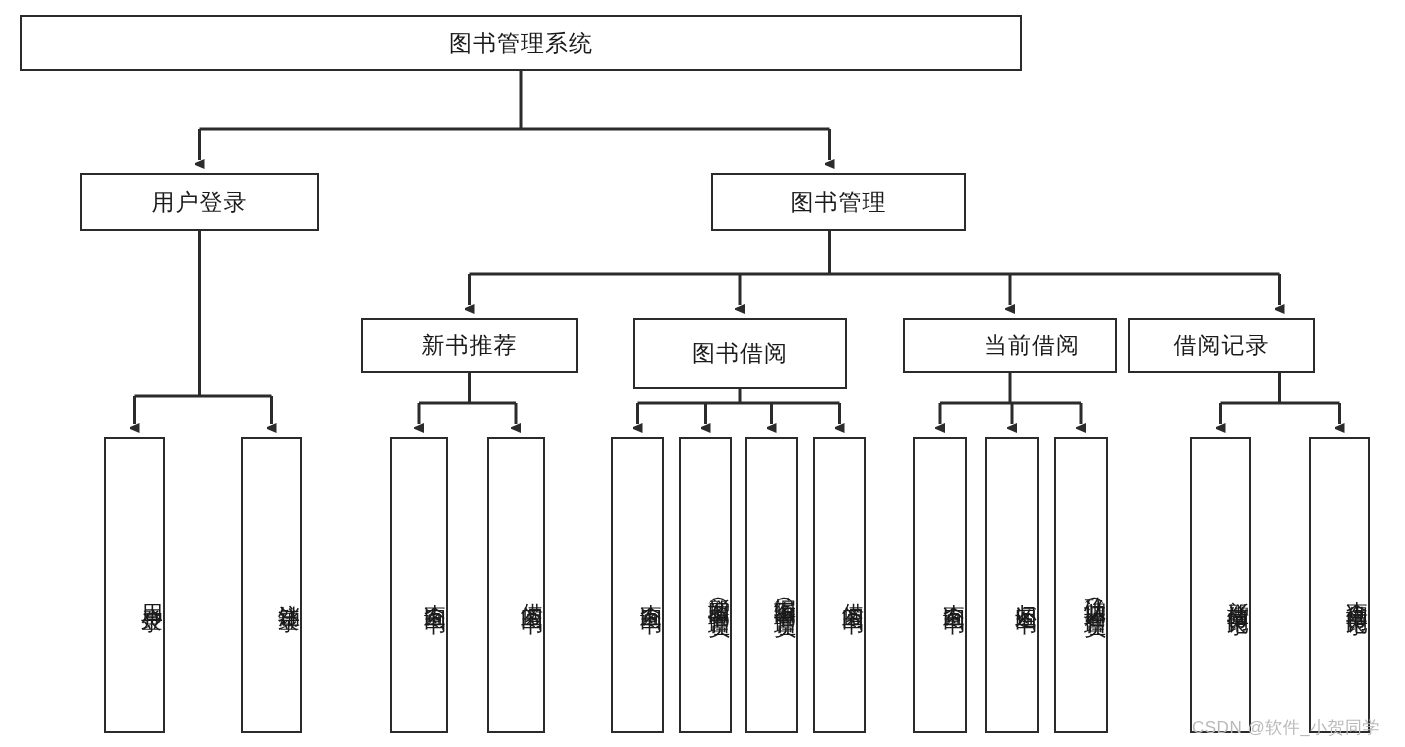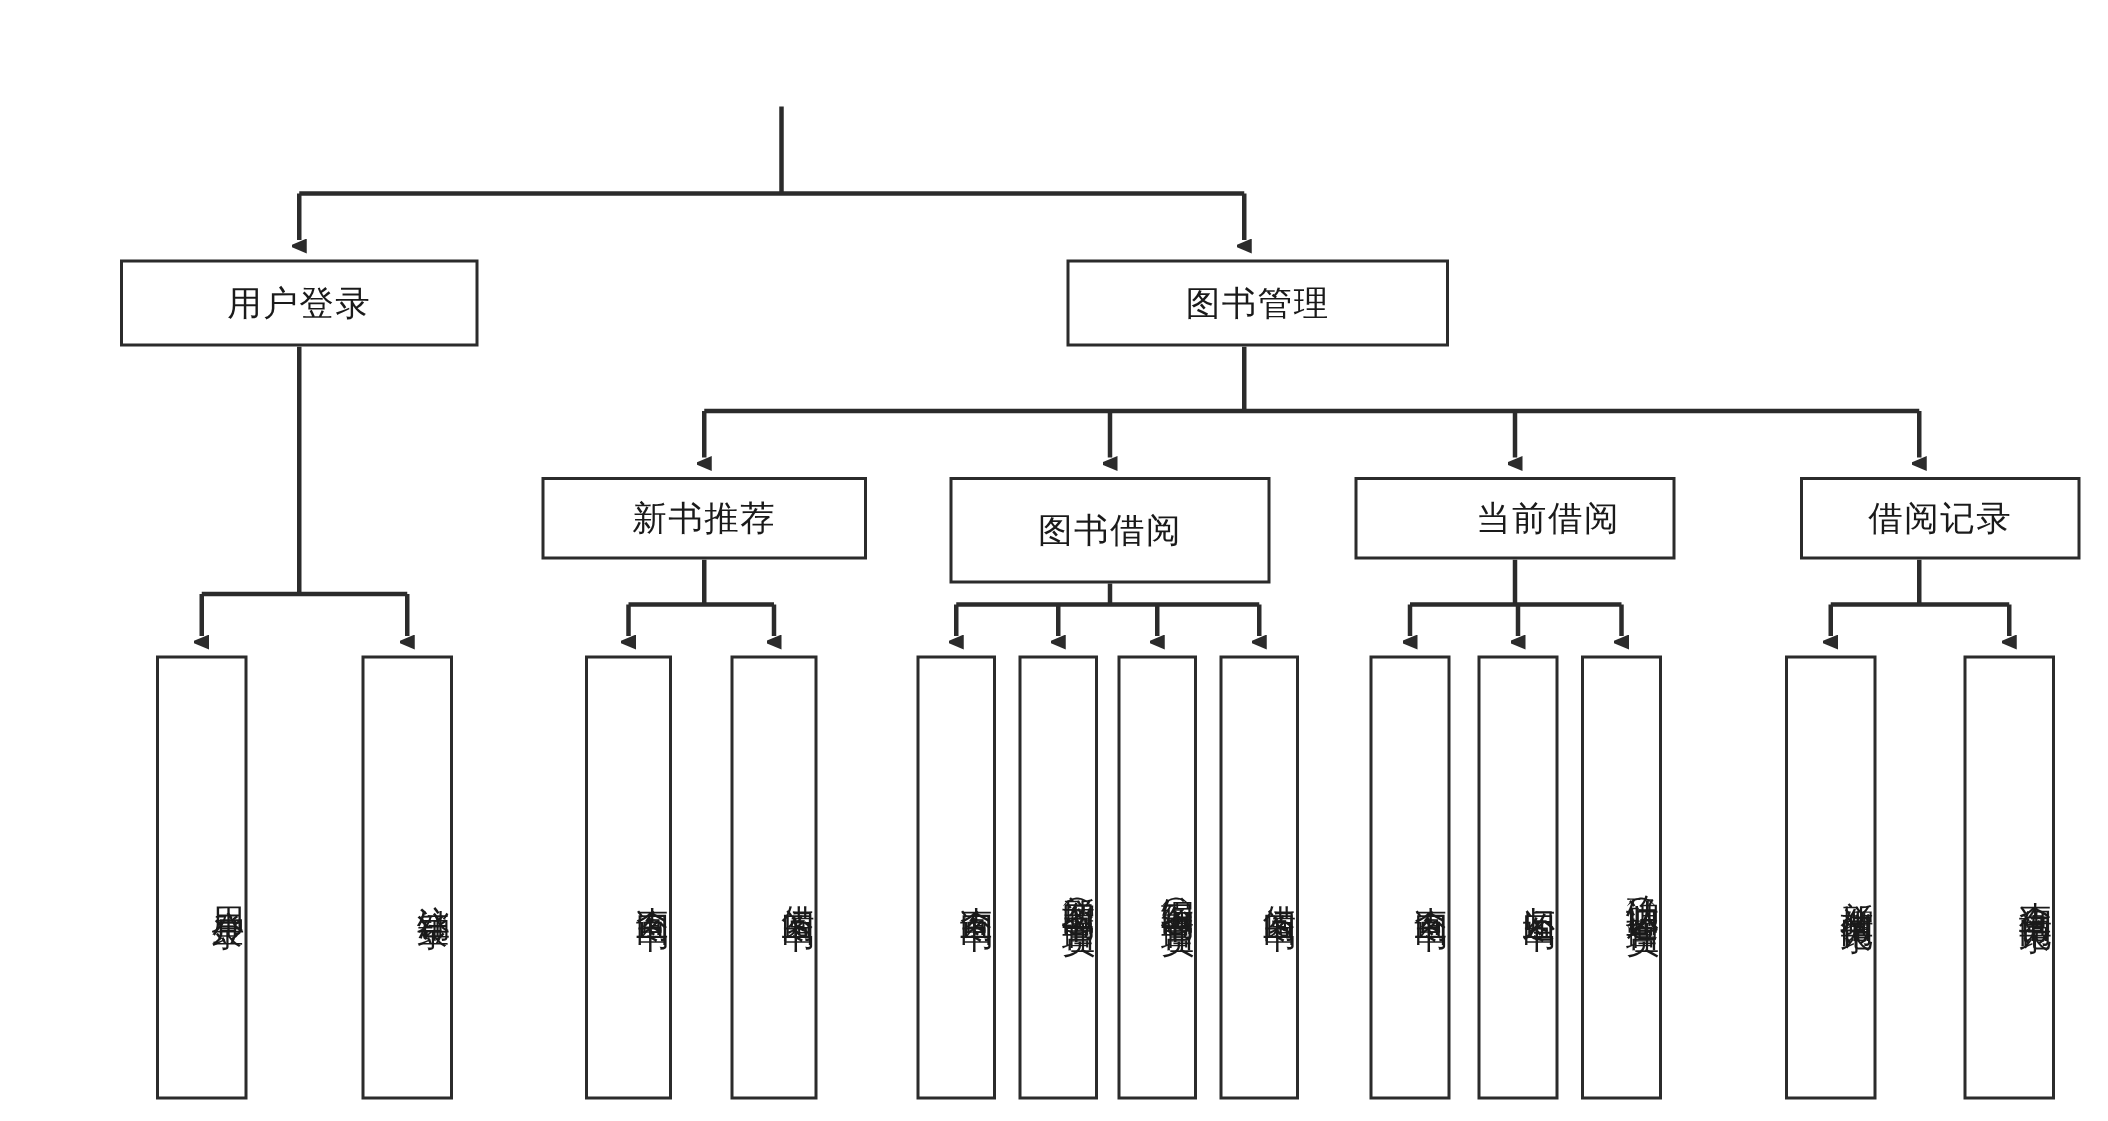--- a/index.html
+++ b/index.html
@@ -103,38 +103,41 @@
         <path d="M940,403 L940,424" marker-end="url(#arrowhead)"></path>
         <path d="M1012,403 L1012,424" marker-end="url(#arrowhead)"></path>
         <path d="M1081,403 L1081,424" marker-end="url(#arrowhead)"></path>
         <path d="M1279.5,373 L1279.5,403"></path>
         <path d="M1220.5,403 L1339.5,403"></path>
         <path d="M1220.5,403 L1220.5,424" marker-end="url(#arrowhead)"></path>
         <path d="M1339.5,403 L1339.5,424" marker-end="url(#arrowhead)"></path>
       </g>
   </svg>
 
+  <div class="node horizontal" style="left: 20px; top: 15px; width: 1002px; height: 56px;">
+    <span class="label">图书管理系统</span>
+  </div>
 
   <div class="node horizontal" style="left: 80px; top: 173px; width: 239px; height: 58px;">
     <span class="label">用户登录</span>
   </div>
   <div class="node horizontal" style="left: 711px; top: 173px; width: 255px; height: 58px;">
     <span class="label">图书管理</span>
   </div>
 
   <div class="node horizontal" style="left: 361px; top: 318px; width: 217px; height: 55px;">
     <span class="label">新书推荐</span>
   </div>
   <div class="node horizontal" style="left: 633px; top: 318px; width: 214px; height: 71px;">
     <span class="label">图书借阅</span>
   </div>
   <div class="node horizontal" style="left: 903px; top: 318px; width: 214px; height: 55px; padding-left: 44px;">
     <span class="label">当前借阅</span>
   </div>
-  <div class="node horizontal" style="left: 1200px; top: 318px; width: 187px; height: 55px; text-align: right;">
+  <div class="node horizontal" style="left: 1128px; top: 318px; width: 187px; height: 55px; text-align: right;">
     <span class="label">借阅记录</span>
   </div>
 
   <div class="node vertical" style="left: 104px; top: 437px; width: 61px; height: 296px;">
     <span class="label">用户登录</span>
   </div>
   <div class="node vertical" style="left: 241px; top: 437px; width: 61px; height: 296px;">
     <span class="label">注销登录</span>
   </div>
   <div class="node vertical" style="left: 390px; top: 437px; width: 58px; height: 296px;">
@@ -164,14 +167,15 @@
   <div class="node vertical" style="left: 1054px; top: 437px; width: 54px; height: 296px;">
     <span class="label">确认归还（管理员）</span>
   </div>
   <div class="node vertical" style="left: 1190px; top: 437px; width: 61px; height: 296px;">
     <span class="label">新增借阅记录</span>
   </div>
   <div class="node vertical" style="left: 1309px; top: 437px; width: 61px; height: 296px;">
     <span class="label">查询借阅记录</span>
   </div>
 
+  <div class="watermark" style="left: 1192px; top: 716px;">CSDN @软件_小贺同学</div>
 
 </div>
 
 </body></html>

